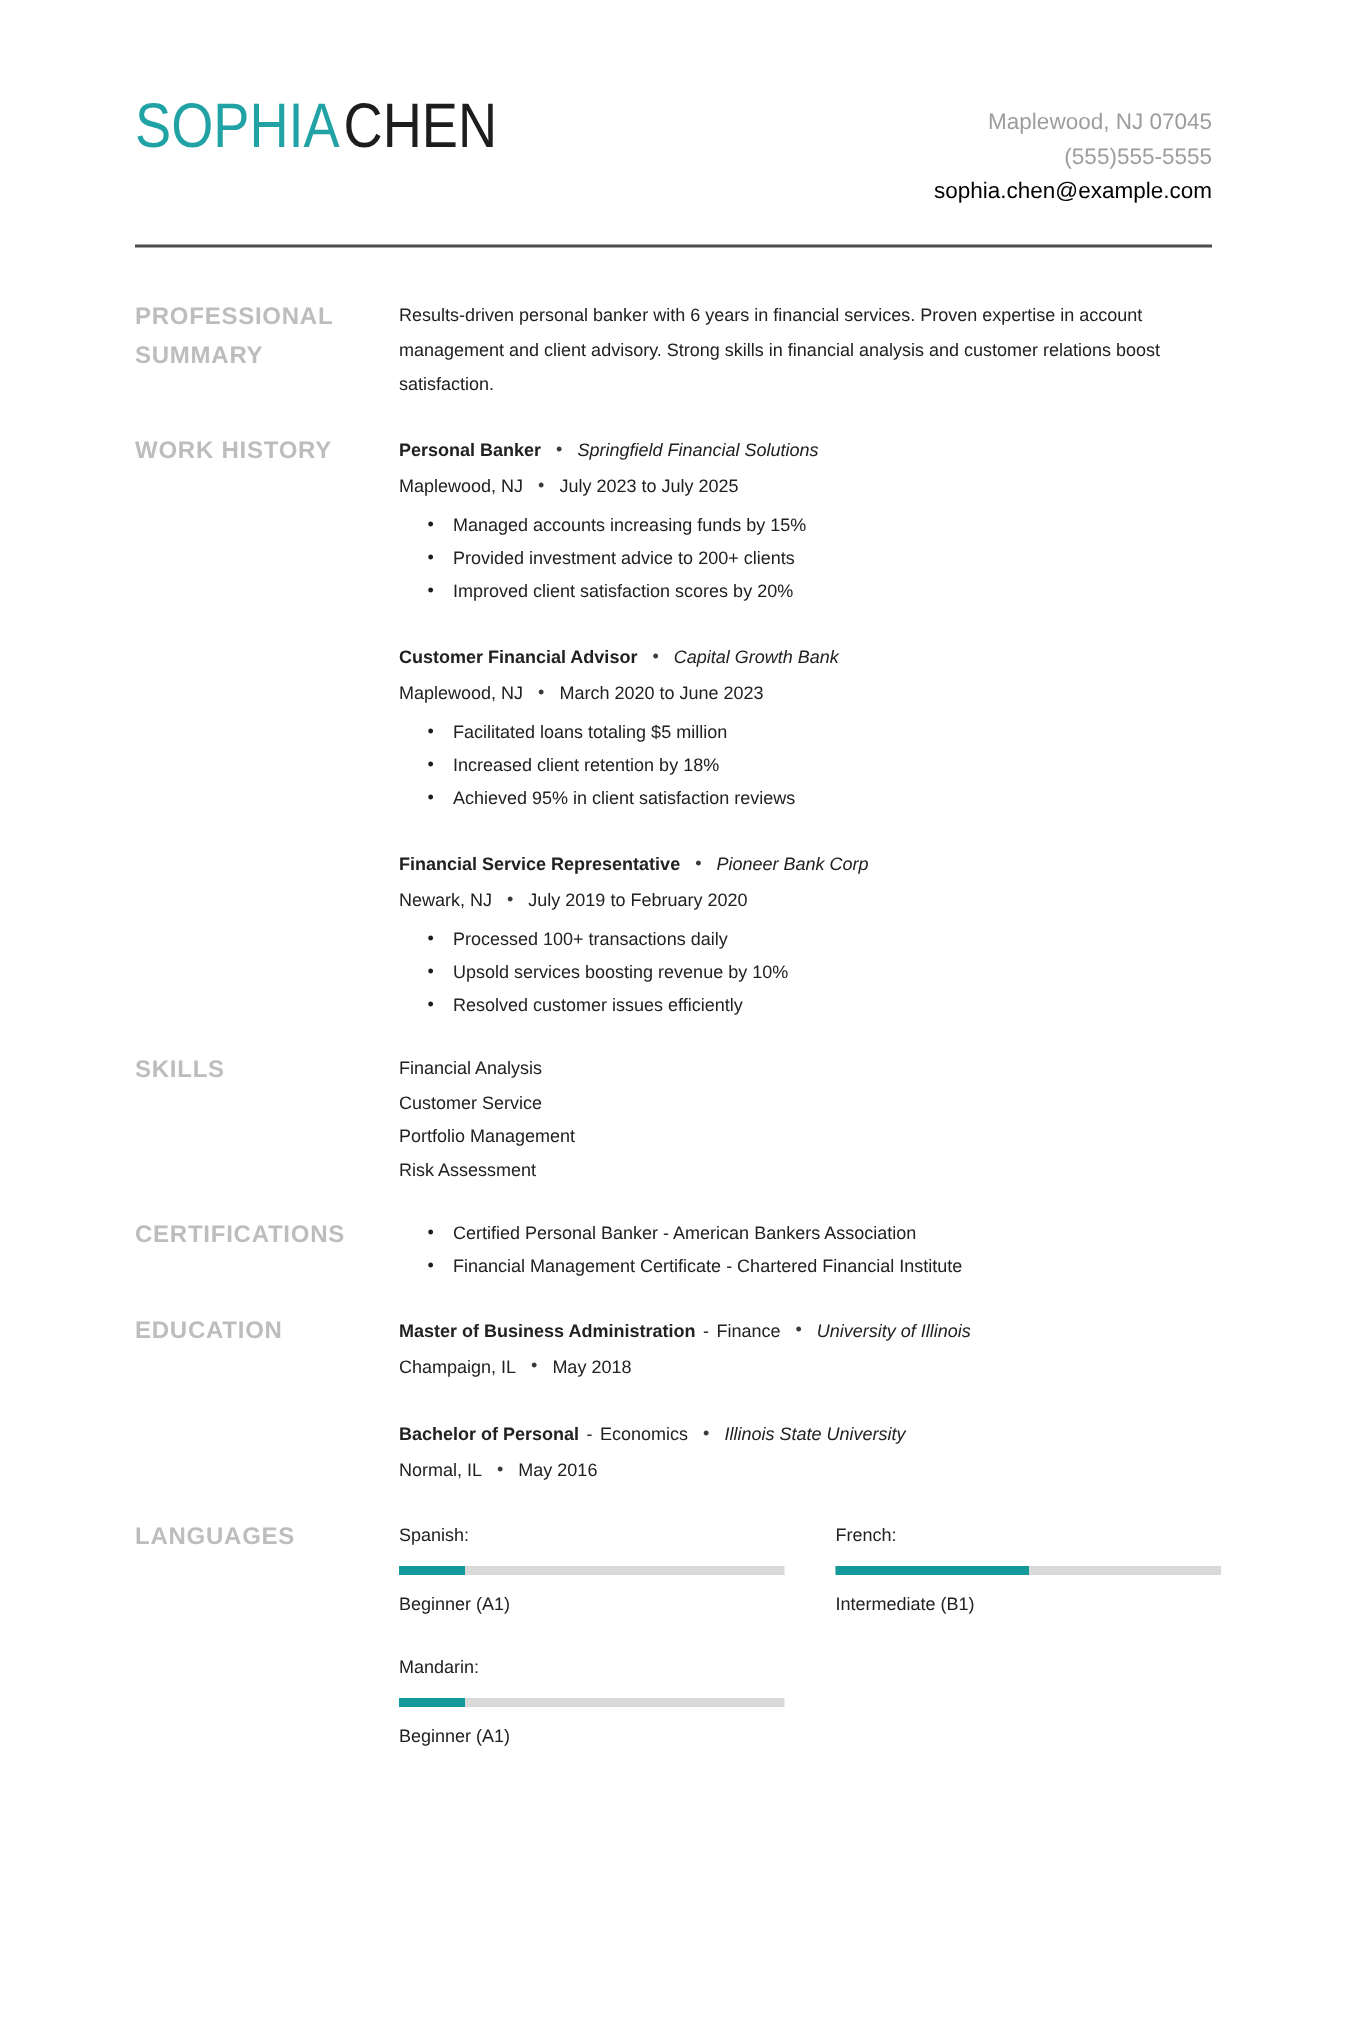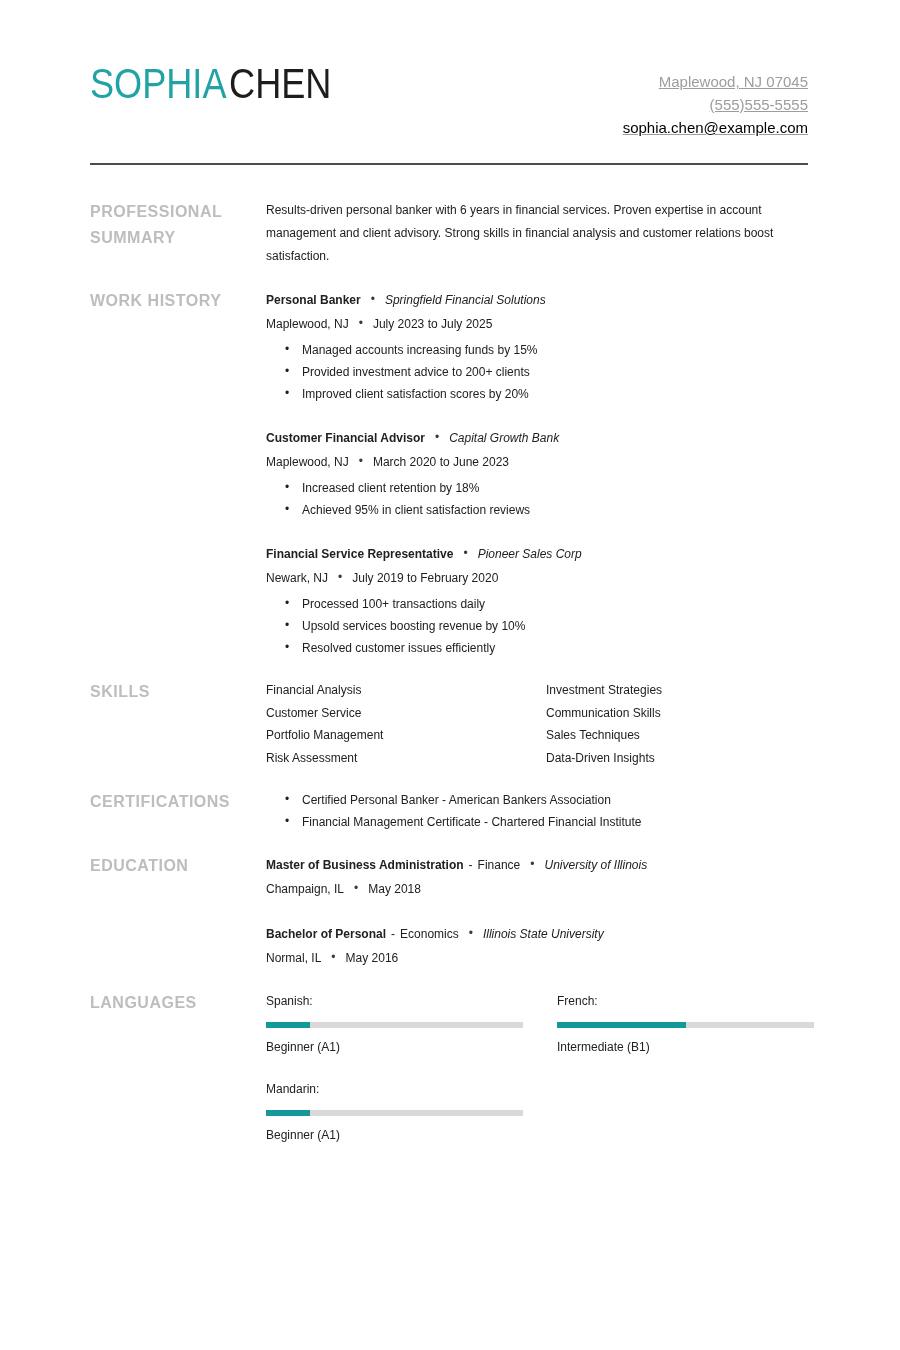--- a/index.html
+++ b/index.html
@@ -15,21 +15,21 @@
   
   header { display: flex; justify-content: space-between; align-items: flex-start; }
   h1 {
     margin: 2px 0 0 0;
     font-size: 42px; font-weight: 500; line-height: 1.05;
     transform: scaleX(0.86); transform-origin: left top;
     white-space: nowrap; letter-spacing: 0;
   }
   .fn { color: #21a3a6; }
   .ln { color: #1d1d1d; margin-left: 3px; }
-  .contact { text-align: right; font-size: 15px; line-height: 23px; color: #9d9d9d; margin-top: 10px; text-decoration: underline; }
+  .contact { text-align: right; font-size: 15px; line-height: 23px; color: #9d9d9d; margin-top: 10px; }
   .email { color: #000000; display: block; text-decoration: none; cursor: pointer; }
   .rule { height: 2px; background: #4d4d4d; margin-top: 24px; margin-bottom: 34px; }
 
   
   .sec { display: grid; grid-template-columns: 176px 1fr; margin-bottom: 20px; }
   h2 {
     margin: 0; font-size: 16px; line-height: 26px;
     color: #bdbdbd; font-weight: 700; letter-spacing: 0.5px;
     padding-right: 36px; text-transform: uppercase;
   }
@@ -97,52 +97,47 @@
           <li>Managed accounts increasing funds by 15%</li>
           <li>Provided investment advice to 200+ clients</li>
           <li>Improved client satisfaction scores by 20%</li>
         </ul>
       </div>
 
       <div class="job">
         <div><span class="title">Customer Financial Advisor</span><span class="dot"></span><span class="company">Capital Growth Bank</span></div>
         <div><span>Maplewood, NJ</span><span class="dot"></span><span>March 2020 to June 2023</span></div>
         <ul class="blist">
+          <li>Facilitated loans totaling $5 million</li>
           <li>Increased client retention by 18%</li>
           <li>Achieved 95% in client satisfaction reviews</li>
         </ul>
       </div>
 
       <div class="job">
-        <div><span class="title">Financial Service Representative</span><span class="dot"></span><span class="company">Pioneer Sales Corp</span></div>
+        <div><span class="title">Financial Service Representative</span><span class="dot"></span><span class="company">Pioneer Bank Corp</span></div>
         <div><span>Newark, NJ</span><span class="dot"></span><span>July 2019 to February 2020</span></div>
         <ul class="blist">
           <li>Processed 100+ transactions daily</li>
           <li>Upsold services boosting revenue by 10%</li>
           <li>Resolved customer issues efficiently</li>
         </ul>
       </div>
 
     </div>
   </section>
 
   <section class="sec">
     <h2>SKILLS</h2>
     <div class="sec-body skills-grid">
       <div class="skill-col">
         <div>Financial Analysis</div>
         <div>Customer Service</div>
         <div>Portfolio Management</div>
         <div>Risk Assessment</div>
-      </div>
-      <div class="skill-col">
-        <div>Investment Strategies</div>
-        <div>Communication Skills</div>
-        <div>Sales Techniques</div>
-        <div>Data-Driven Insights</div>
       </div>
     </div>
   </section>
 
   <section class="sec">
     <h2>CERTIFICATIONS</h2>
     <div class="sec-body">
       <ul class="blist" style="margin-top:0">
         <li>Certified Personal Banker - American Bankers Association</li>
         <li>Financial Management Certificate - Chartered Financial Institute</li>

